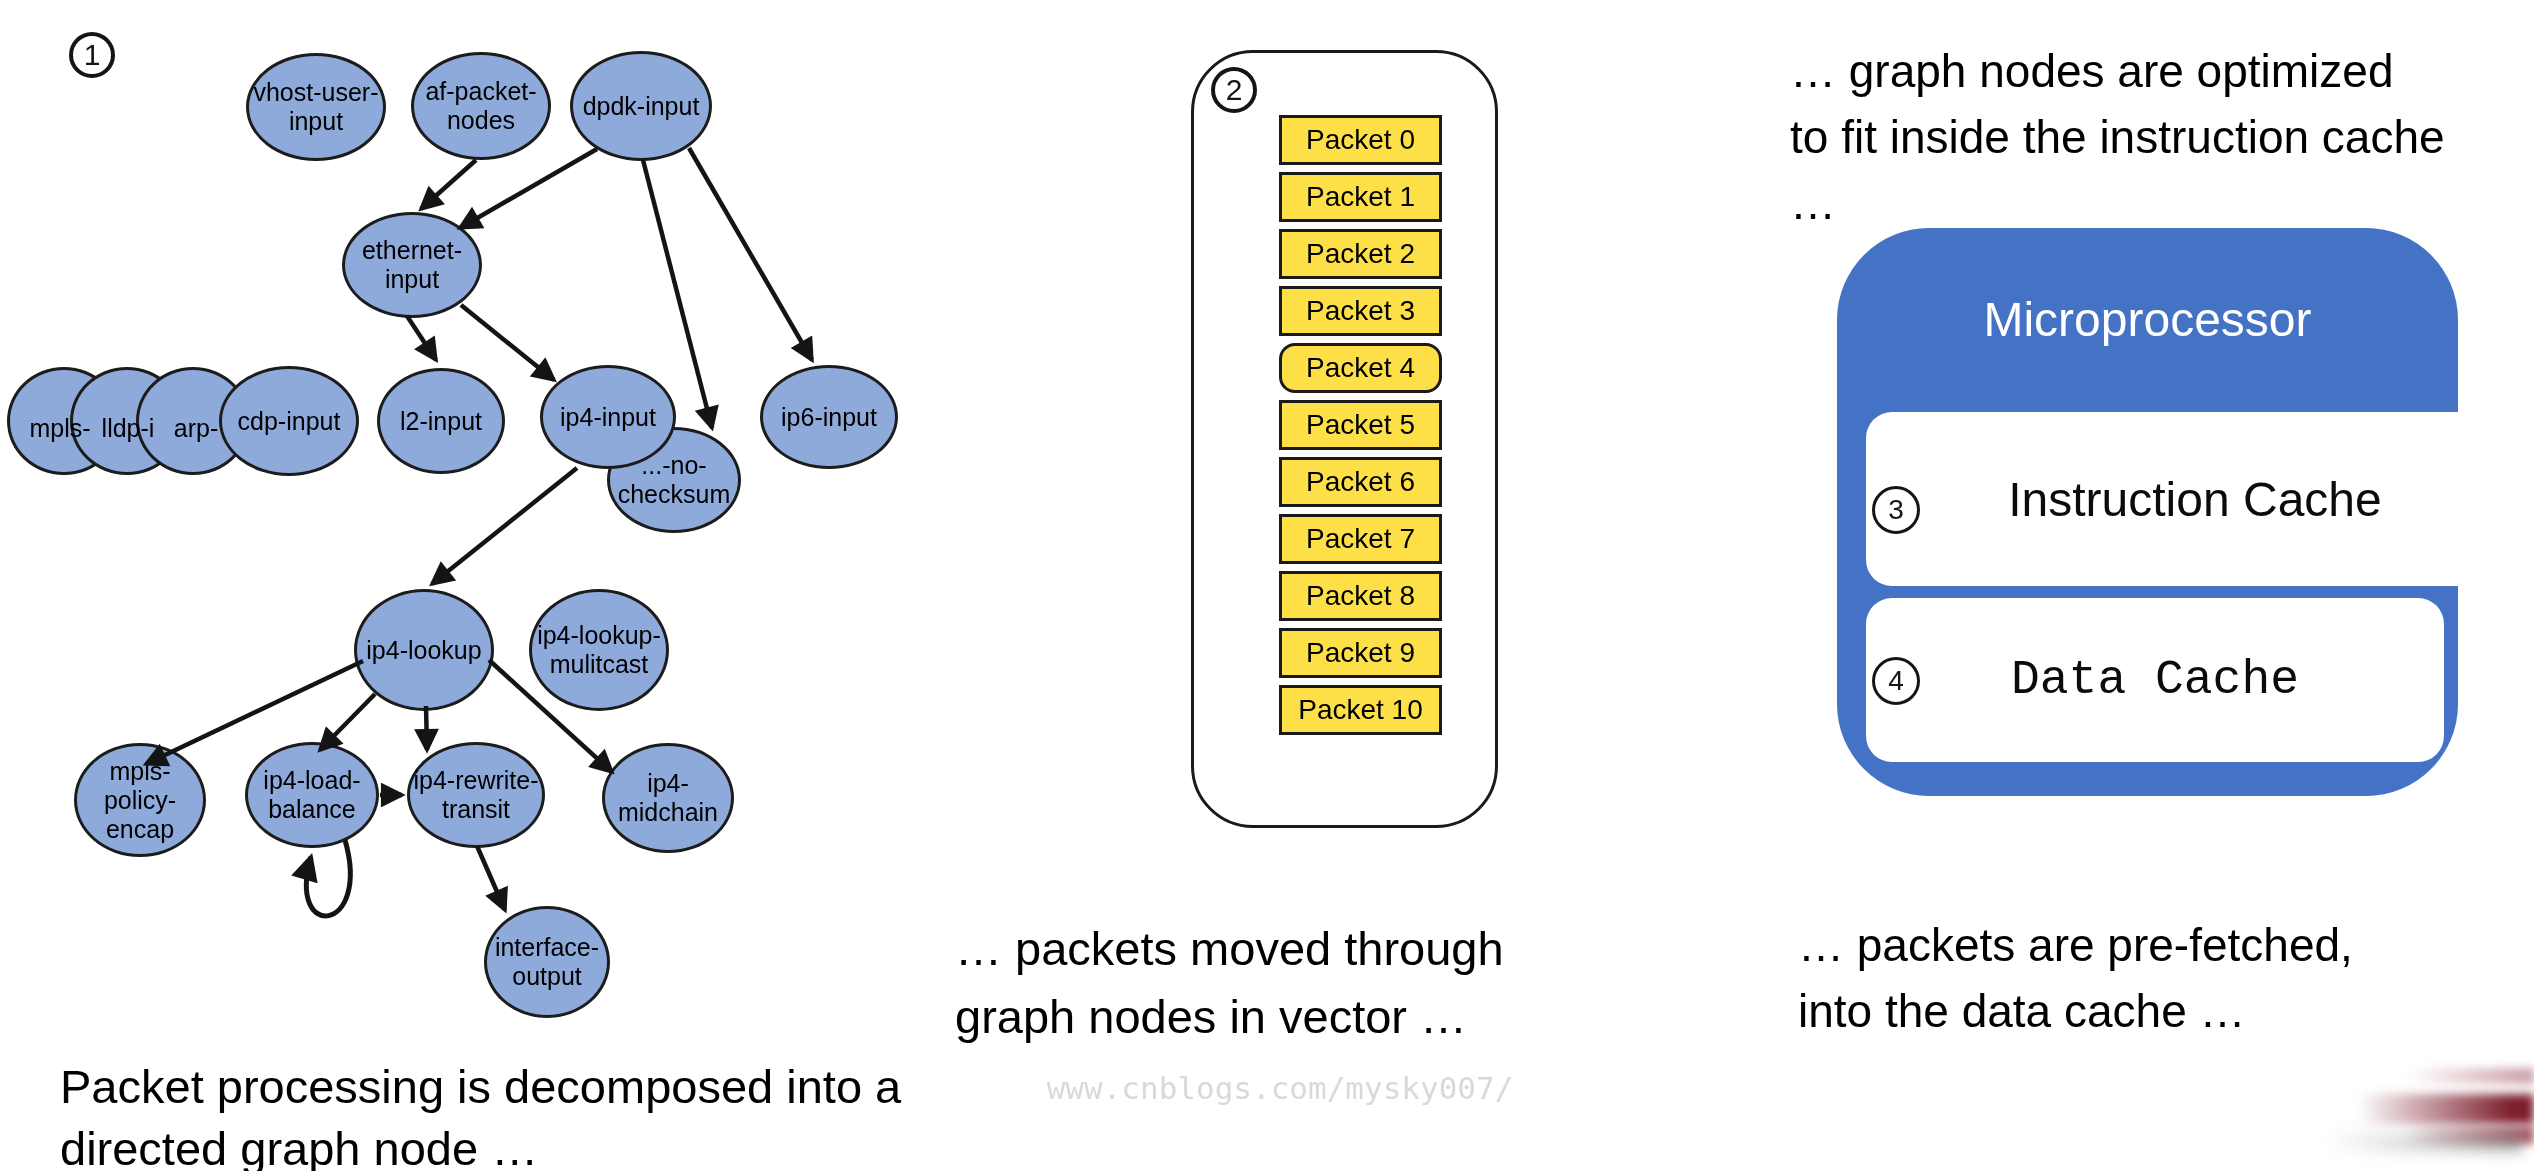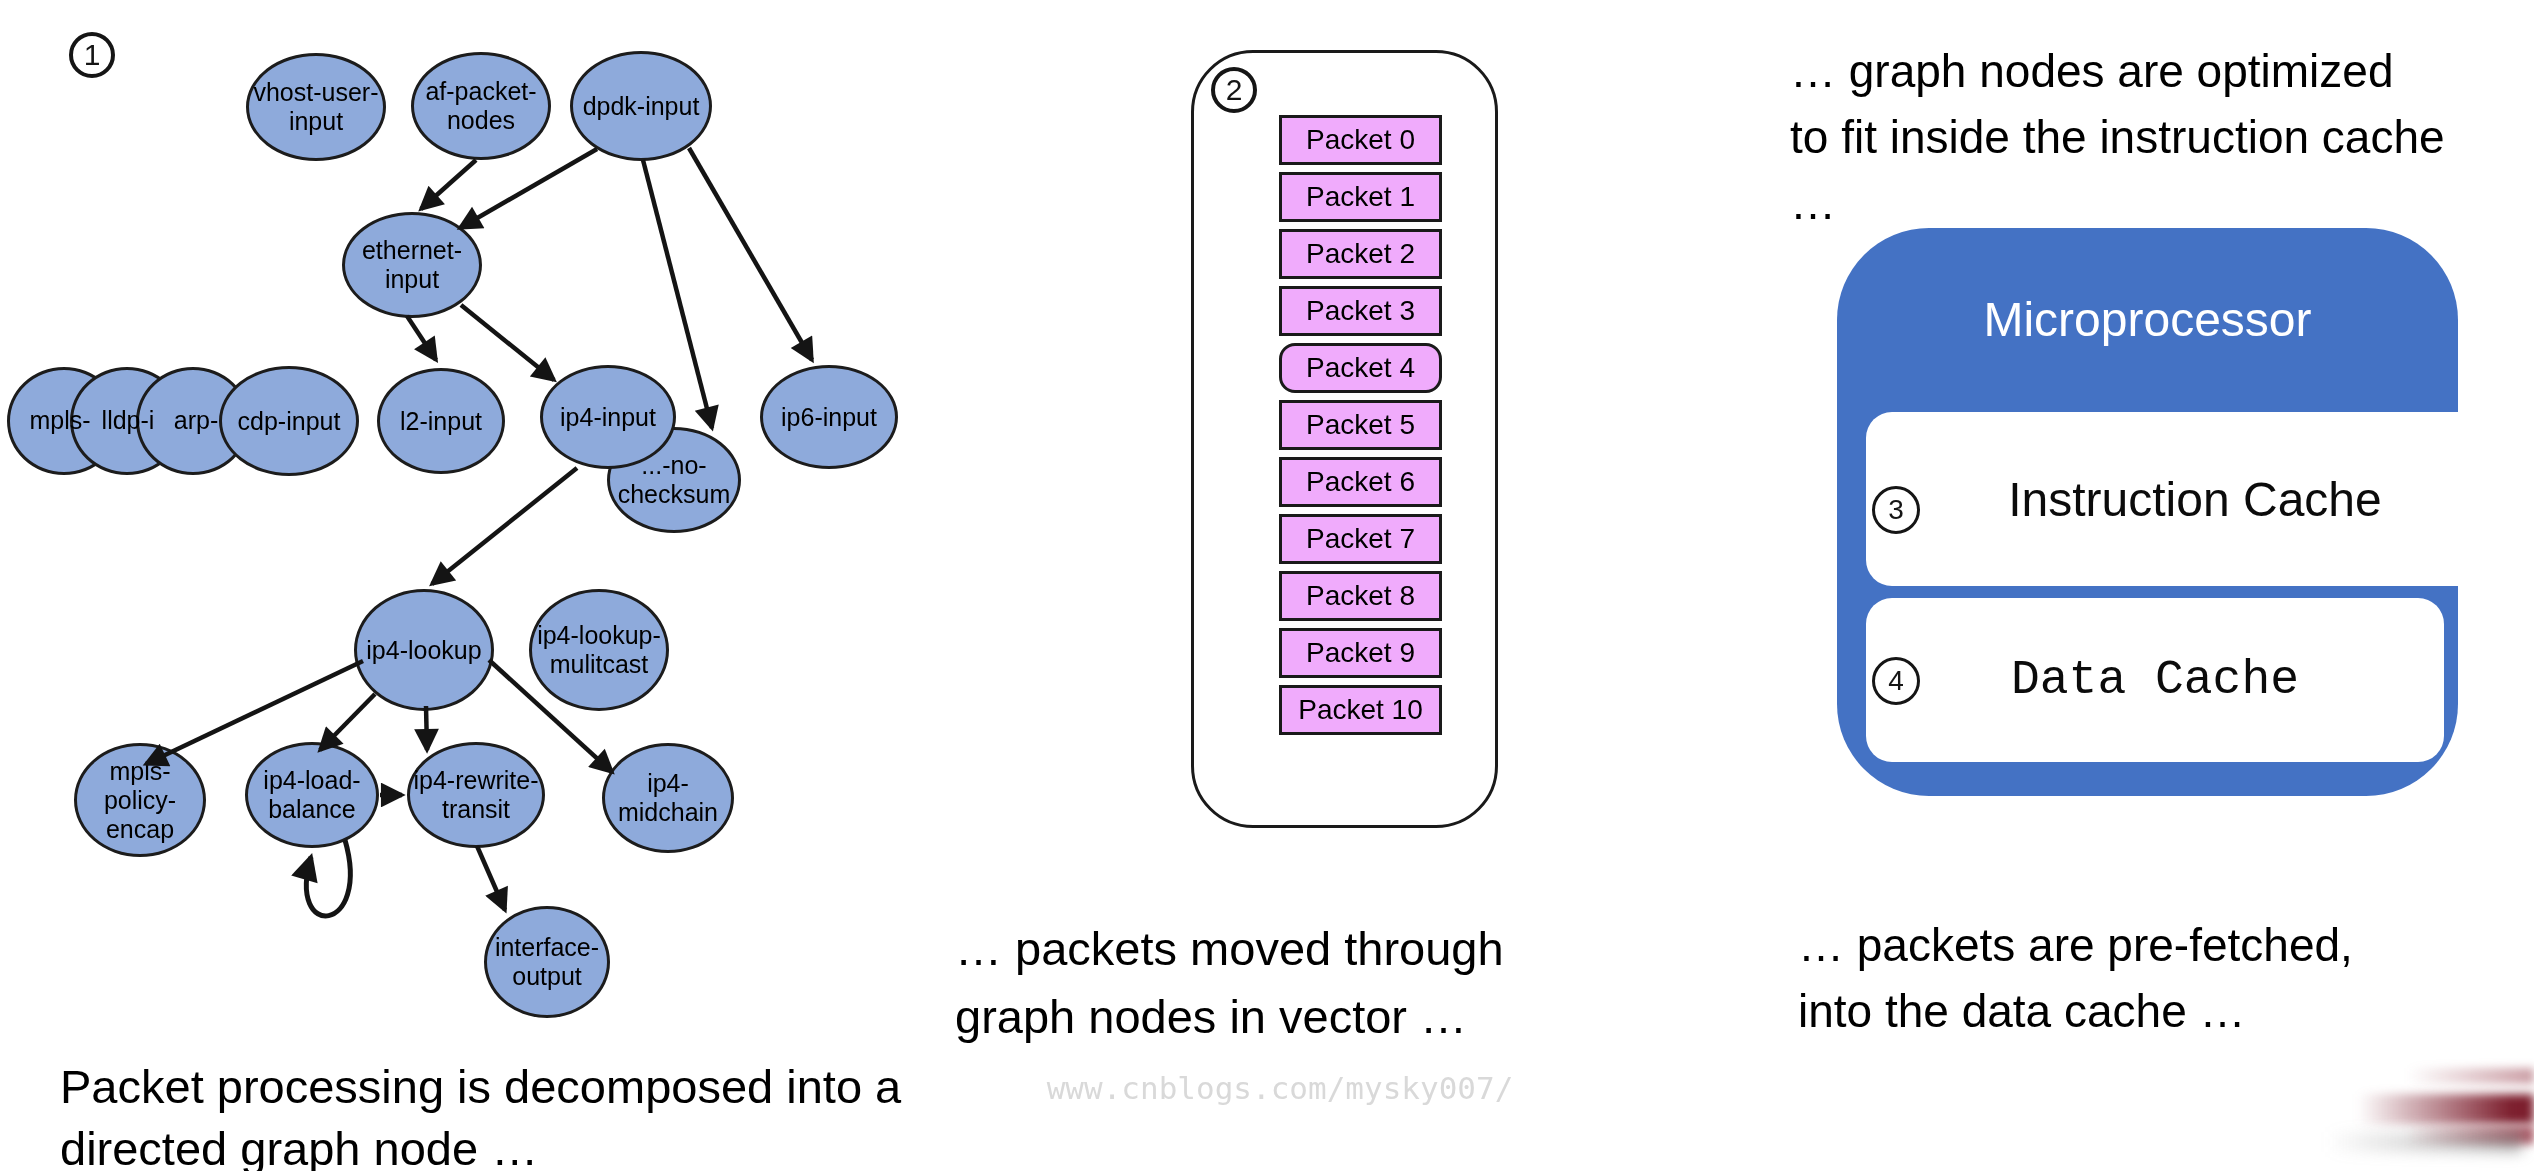--- a/index.html
+++ b/index.html
@@ -21,33 +21,33 @@
     position:absolute; background:var(--node_fill,#8EAADB);
     border:3px solid #1c1c1c; border-radius:50%;
     display:flex; align-items:center; justify-content:center; box-sizing:border-box;
   }
   .node span {
     white-space:pre-line; text-align:center;
     font-size:25px; line-height:1.16; color:#000;
   }
   .clip-label {
     position:absolute; z-index:6; font-size:25px; color:#000;
-    text-align:center; white-space:pre;
+    text-align:center; white-space:pre;margin-top:8px;
   }
 
   #edges { position:absolute; left:0; top:0; z-index:8; pointer-events:none; }
 
   
   .vector-frame {
     position:absolute; left:1191px; top:50px; width:307px; height:778px;
     border:3.5px solid #1a1a1a; border-radius:62px; background:#fff; box-sizing:border-box;
   }
   .packet {
     position:absolute; left:1279px; width:163px; height:50px;
-    background:#f0abfc; border:3px solid #1a1a1a; box-sizing:border-box;
+    background:#fde047; border:3px solid #1a1a1a; box-sizing:border-box;
     display:flex; align-items:center; justify-content:center;
     font-size:28px; color:#000; z-index:2;
   }
 
   
   .cpu-box {
     position:absolute; left:1837px; top:228px; width:621px; height:568px;
     background:var(--accent_blue,#4472C4); border-radius:92px;
   }
   .cpu-title {

